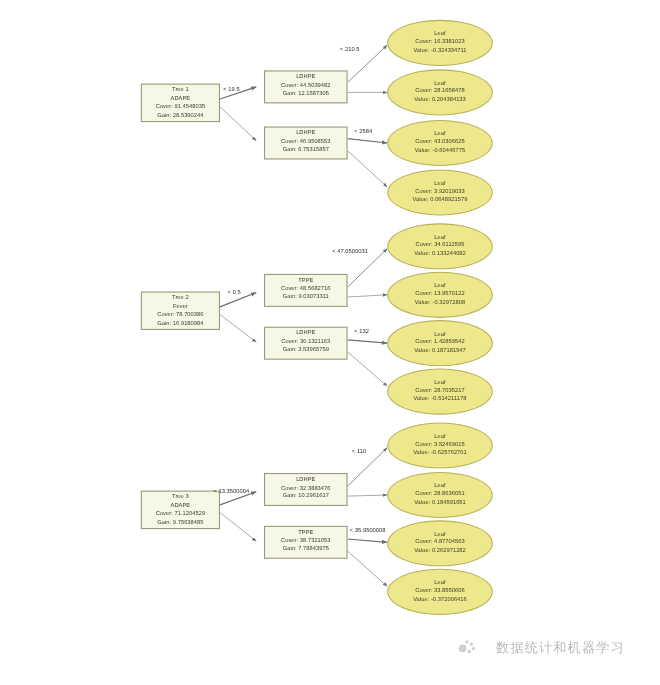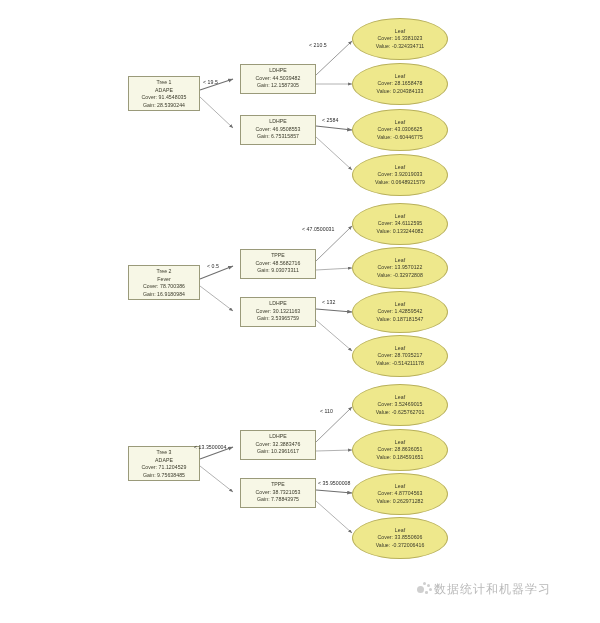--- a/index.html
+++ b/index.html
@@ -66,21 +66,21 @@
   .edge-label {
     position: absolute;
     font-size: 5.2px;
     color: #2a2a2a;
     white-space: nowrap;
     letter-spacing: 0.05px;
   }
   .watermark {
     position: absolute;
     display: flex;
-    gap: 2px;
+    gap: 19px;
     color: #b9b9b9;
     font-size: 12px;
     letter-spacing: 1px;
     font-family: "DejaVu Sans", sans-serif;
   }
   .wm-logo {
     width: 16px;
     height: 16px;
     position: relative;
   }

